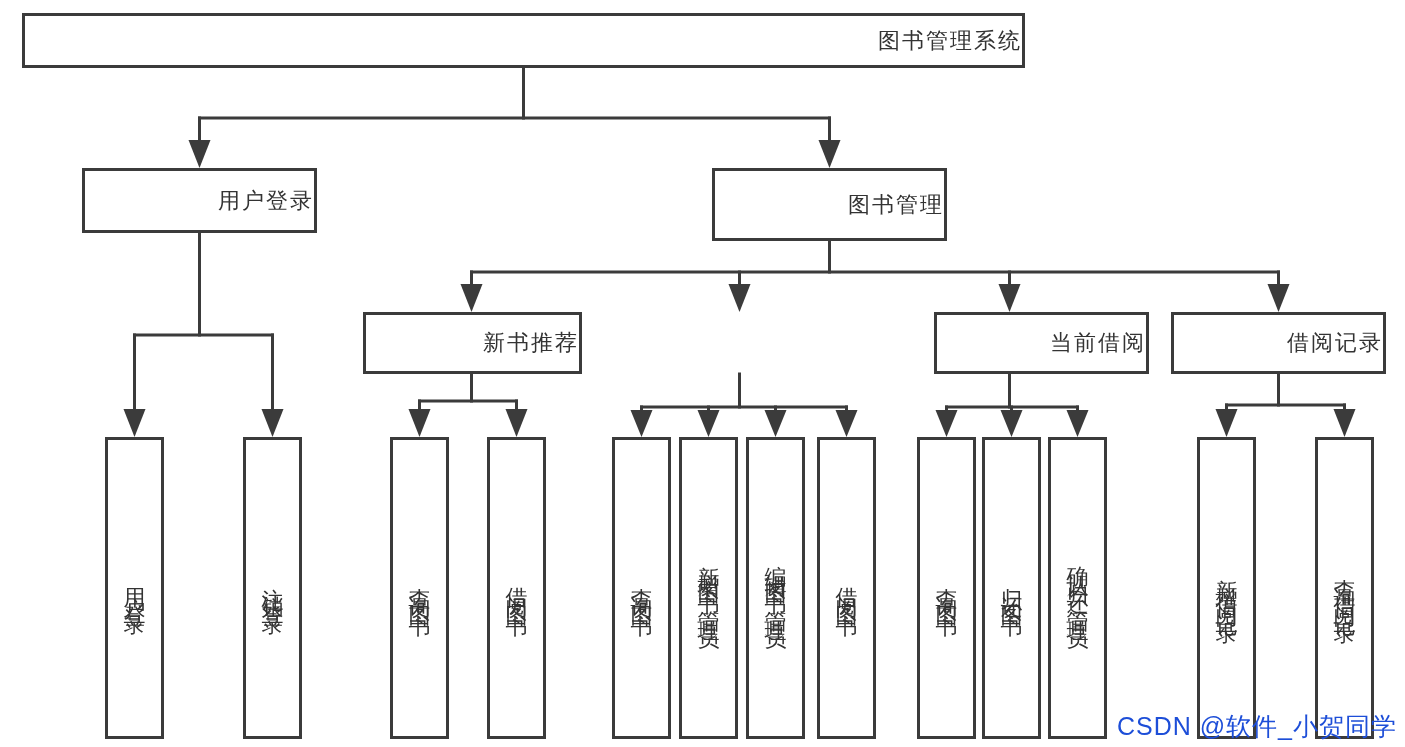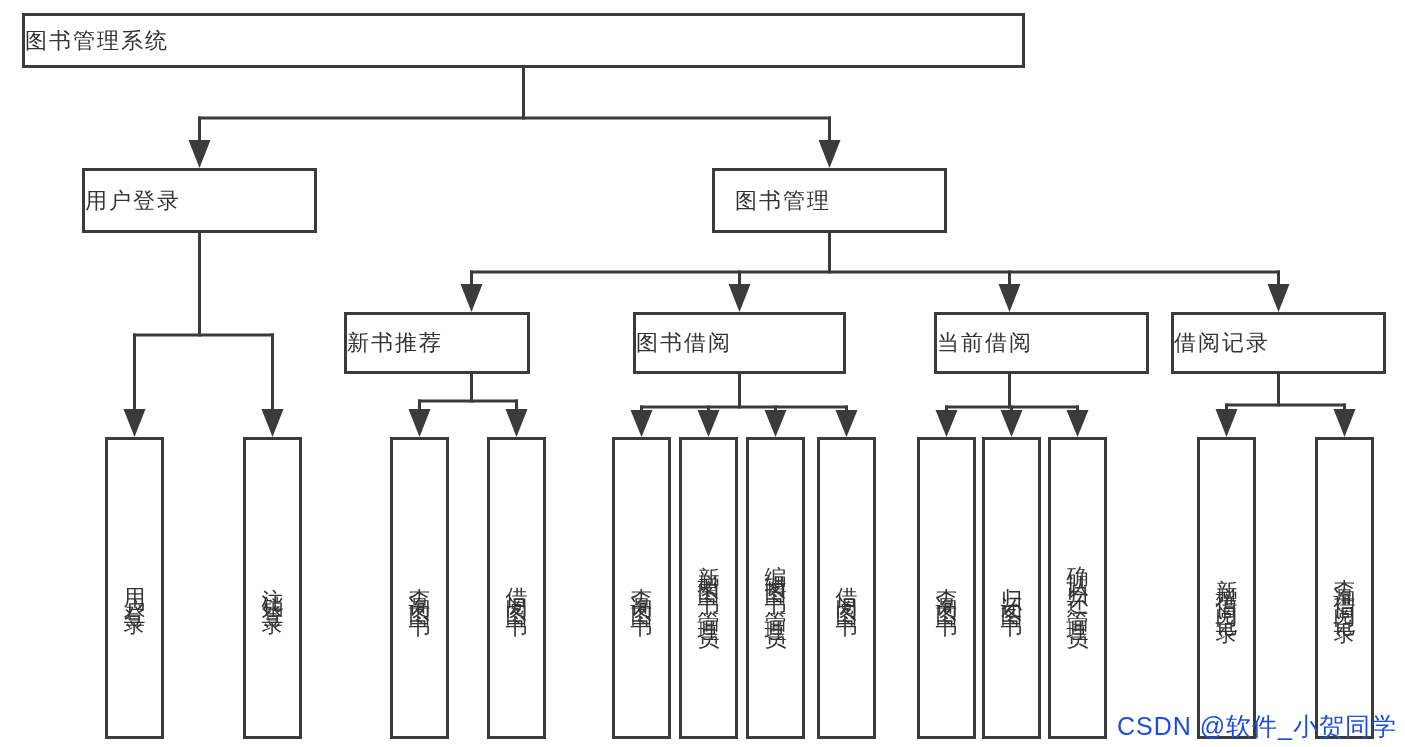--- a/index.html
+++ b/index.html
@@ -11,21 +11,21 @@
     overflow:hidden;
   }
   #connectors{position:absolute;left:0;top:0;width:1405px;height:747px;}
   #connectors line{stroke:#3b3b3b;stroke-width:3;stroke-linecap:square;}
   #connectors polygon{fill:#3b3b3b;}
   .hnode{
     position:absolute;
     box-sizing:border-box;
     border:3px solid #3b3b3b;
     background:#ffffff;
-    display:flex;align-items:center;justify-content:flex-start;
+    display:flex;align-items:center;justify-content:flex-end;
     color:#333333;
     font-size:22px;
     letter-spacing:2px;
   }
   .vnode{
     position:absolute;
     top:437px;height:302px;width:59px;
     box-sizing:border-box;
     border:3px solid #3b3b3b;
     background:#ffffff;
@@ -115,29 +115,26 @@
     <polygon points="1333.5,409 1355.5,409 1344.5,437"></polygon>
   </svg>
 
   <div class="hnode" style="left:22px;top:13px;width:1003px;height:55px;">
     <span>图书管理系统</span>
   </div>
 
   <div class="hnode" style="left:82px;top:168px;width:235px;height:65px;">
     <span>用户登录</span>
   </div>
-  <div class="hnode" style="left:712px;top:168px;width:235px;height:65px;padding-left:20px;">
+  <div class="hnode" style="left:712px;top:168px;width:235px;height:73px;padding-left:20px;">
     <span>图书管理</span>
   </div>
 
-  <div class="hnode" style="left:344px;top:312px;width:186px;height:62px;">
+  <div class="hnode" style="left:363px;top:312px;width:219px;height:62px;">
     <span>新书推荐</span>
-  </div>
-  <div class="hnode" style="left:633px;top:312px;width:213px;height:62px;">
-    <span>图书借阅</span>
   </div>
   <div class="hnode" style="left:934px;top:312px;width:215px;height:62px;">
     <span>当前借阅</span>
   </div>
   <div class="hnode" style="left:1171px;top:312px;width:215px;height:62px;">
     <span>借阅记录</span>
   </div>
 
   <div class="vnode" style="left:105px;">
     <span class="vtext">用户登录</span>

